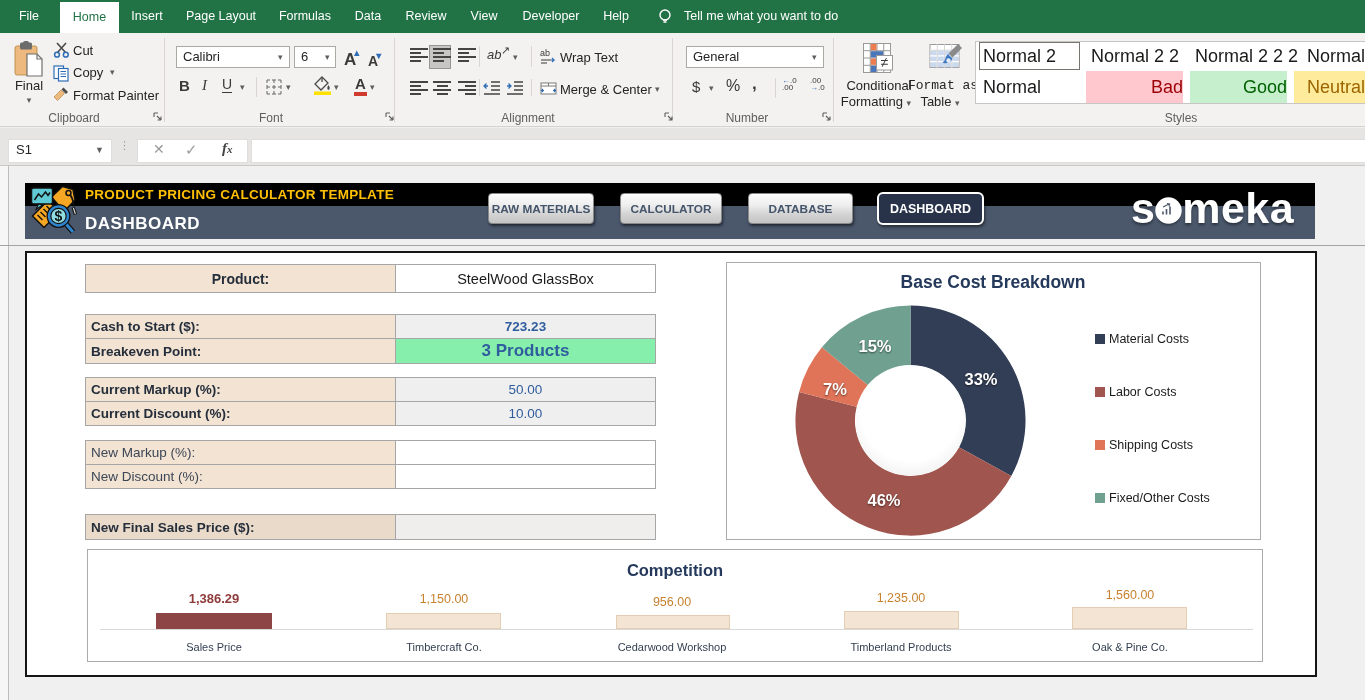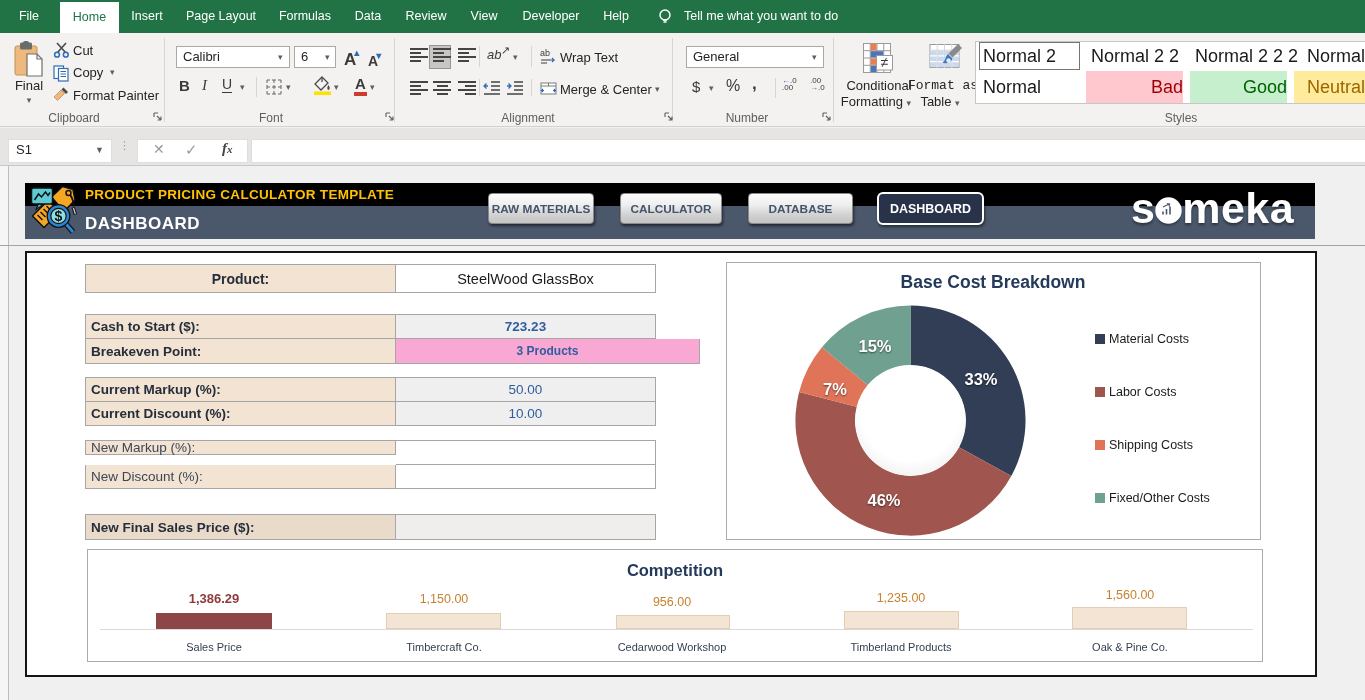--- a/index.html
+++ b/index.html
@@ -330,28 +330,28 @@
 </svg>
 
 <div class="abs" id="outer"></div>
 
 <div class="lbl" style="left:85px;top:264px;width:311px;height:29px;justify-content:center;font-weight:bold;font-size:14px;">Product:</div>
 <div class="val" style="left:396px;top:264px;width:260px;height:29px;background:#fff;color:#1a1a1a;font-size:14.5px;">SteelWood GlassBox</div>
 
 <div class="lbl" style="left:85px;top:314px;width:311px;height:25px;font-weight:bold;padding-left:5px;">Cash to Start ($):</div>
 <div class="val" style="left:396px;top:314px;width:260px;height:25px;background:#EFEFEF;color:#2F5D9E;font-weight:bold;font-size:13.5px;">723.23</div>
 <div class="lbl" style="left:85px;top:339px;width:311px;height:25px;font-weight:bold;padding-left:5px;border-top:none;">Breakeven Point:</div>
-<div class="val" style="left:396px;top:339px;width:304px;height:25px;background:#f9a8d4;color:#2F5D9E;font-weight:bold;font-size:12px;border-top:none;">3 Products</div>
+<div class="val" style="left:396px;top:339px;width:260px;height:25px;background:#86efac;color:#2F5D9E;font-weight:bold;font-size:17px;border-top:none;">3 Products</div>
 
 <div class="lbl" style="left:85px;top:377px;width:311px;height:25px;font-weight:bold;padding-left:5px;">Current Markup (%):</div>
 <div class="val" style="left:396px;top:377px;width:260px;height:25px;background:#EFEFEF;color:#2F5D9E;font-size:13.5px;">50.00</div>
 <div class="lbl" style="left:85px;top:402px;width:311px;height:24px;font-weight:bold;padding-left:5px;border-top:none;">Current Discount (%):</div>
 <div class="val" style="left:396px;top:402px;width:260px;height:24px;background:#EFEFEF;color:#2F5D9E;font-size:13.5px;border-top:none;">10.00</div>
 
-<div class="lbl" style="left:85px;top:440px;width:311px;height:15px;padding-left:5px;color:#3C4655;">New Markup (%):</div>
+<div class="lbl" style="left:85px;top:440px;width:311px;height:25px;padding-left:5px;color:#3C4655;">New Markup (%):</div>
 <div class="val" style="left:396px;top:440px;width:260px;height:25px;background:#fff;"></div>
 <div class="lbl" style="left:85px;top:465px;width:311px;height:24px;padding-left:5px;border-top:none;color:#3C4655;">New Discount (%):</div>
 <div class="val" style="left:396px;top:465px;width:260px;height:24px;background:#fff;border-top:none;"></div>
 
 <div class="lbl" style="left:85px;top:514px;width:311px;height:26px;font-weight:bold;padding-left:5px;background:#EADAC9;">New Final Sales Price ($):</div>
 <div class="val" style="left:396px;top:514px;width:260px;height:26px;background:#EFEEED;"></div>
 
 <div class="cbox" style="left:726px;top:262px;width:535px;height:278px;"></div>
 <span class="ctitle ctr" style="left:993px;top:272px;font-size:17.5px;">Base Cost Breakdown</span>
 <svg class="abs" style="left:726px;top:262px;" width="535" height="278" viewBox="726 262 535 278">

